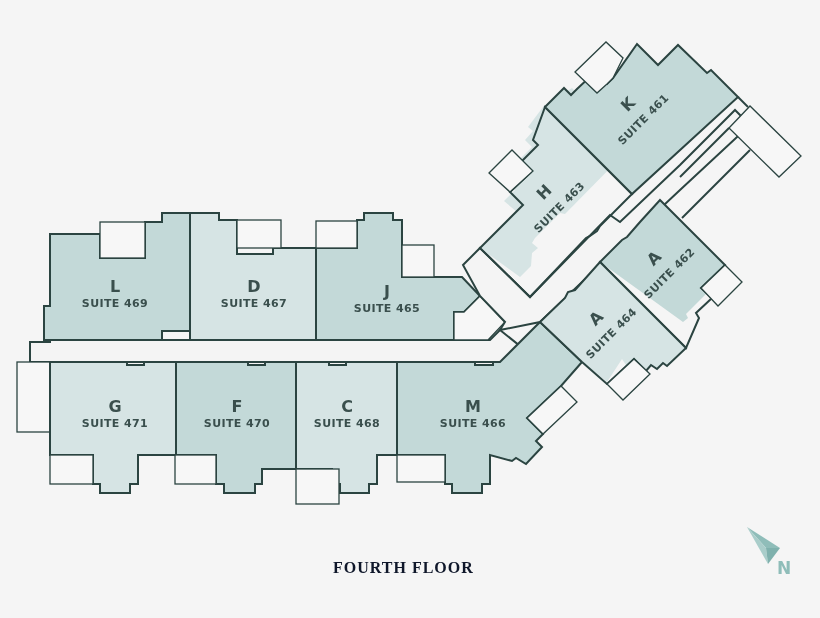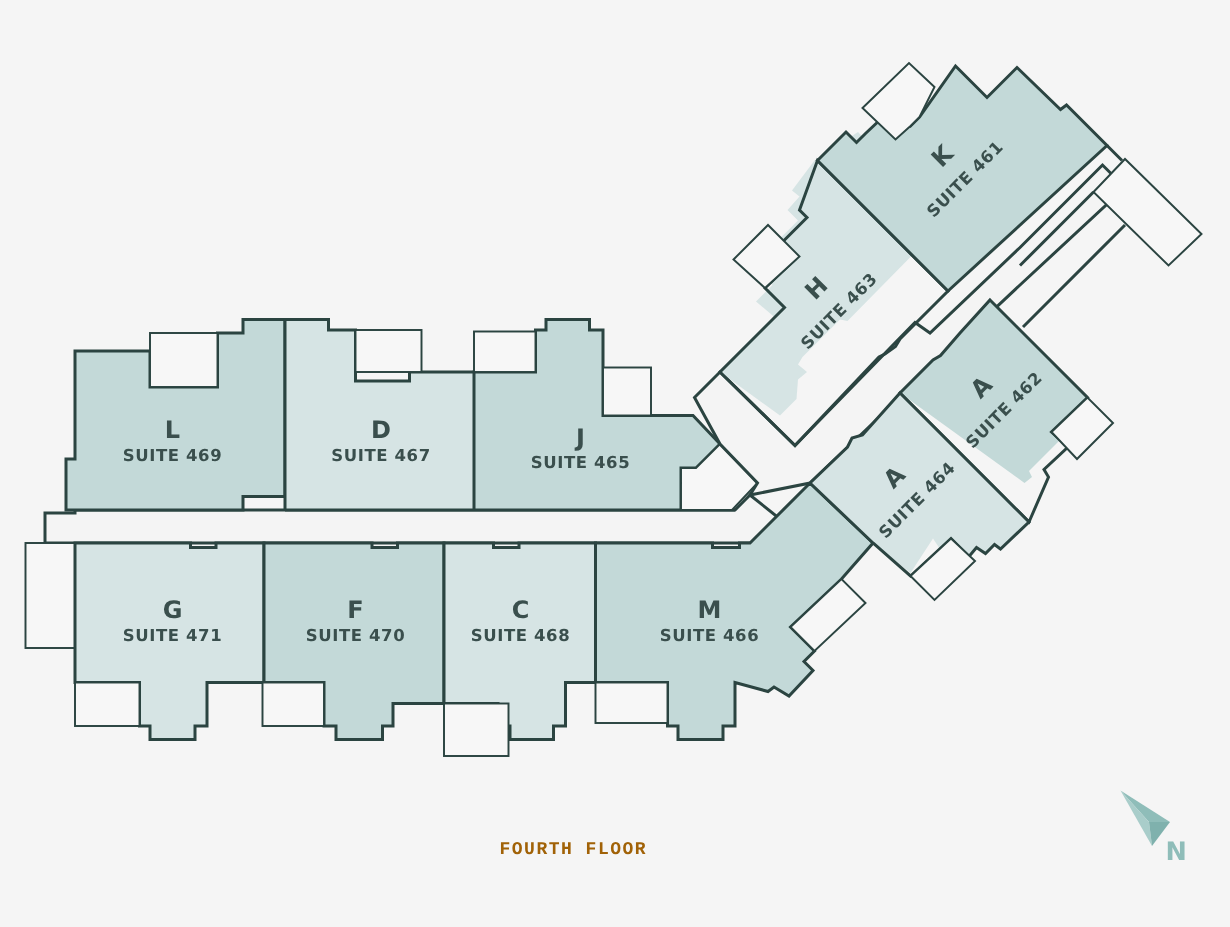--- a/index.html
+++ b/index.html
@@ -13,22 +13,22 @@
   #plan { position: absolute; left: 0; top: 0; width: 820px; height: 618px; }
   .suite-dark { fill: #c3d9d8; }
   .suite-light { fill: #d6e4e4; }
   .outline { fill: none; stroke: #2b4441; stroke-width: 2; stroke-linejoin: miter; }
   .balcony { fill: #f7f7f7; stroke: #2b4441; stroke-width: 1.3; }
   .corridor { fill: #f4f4f4; stroke: #2b4441; stroke-width: 2; }
   .letter { font-family: "DejaVu Sans", sans-serif; font-weight: bold; font-size: 16px; fill: #3a4f4d; text-anchor: middle; }
   .suite-label { font-family: "DejaVu Sans", sans-serif; font-weight: bold; font-size: 11px; fill: #3a4f4d; text-anchor: middle; letter-spacing: 0.4px; }
   .floor-title {
     position: absolute; left: 333px; top: 559px;
-    font-family: Liberation Mono, monospace; font-weight: bold;
-    font-size: 12px; letter-spacing: 1px; color: #a16207;
+    font-family: Liberation Serif, serif; font-weight: bold;
+    font-size: 16px; letter-spacing: 1px; color: #0f172a;
   }
   .compass { position: absolute; left: 744px; top: 524px; width: 56px; height: 56px; }
   .compass-n {
     position: absolute; left: 777px; top: 558px;
     font-family: "DejaVu Sans", sans-serif; font-weight: bold; font-size: 17px; color: #8fbdb9;
   }
 </style>
 </head>
 <body>
 

